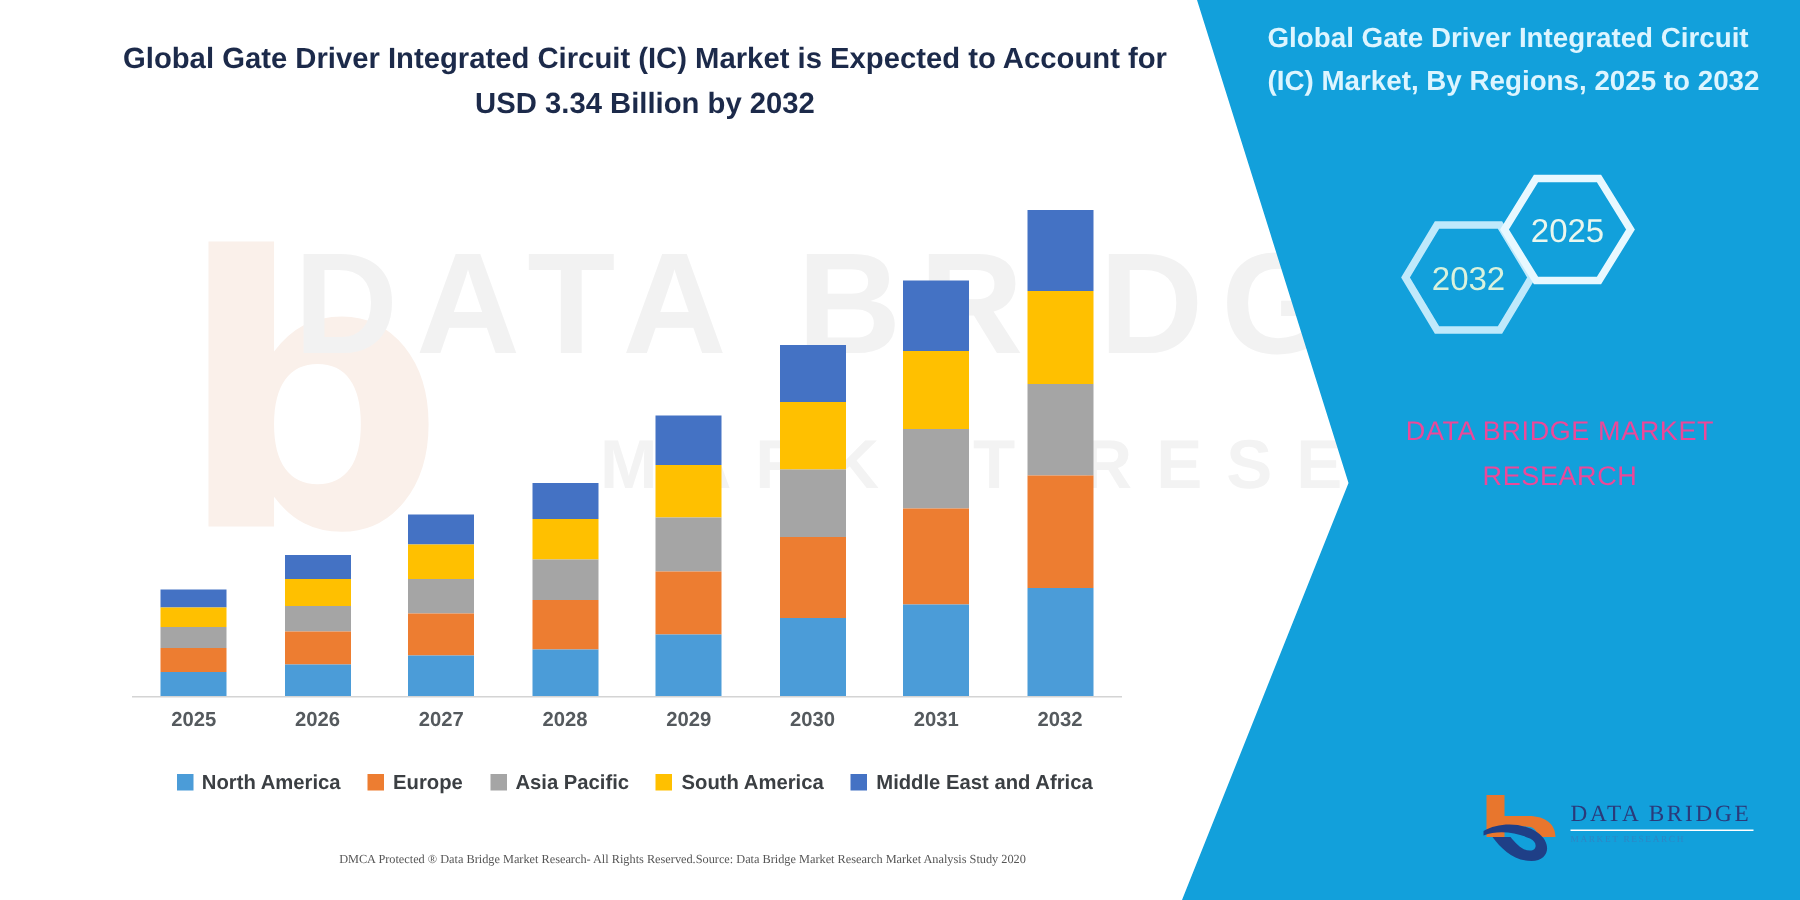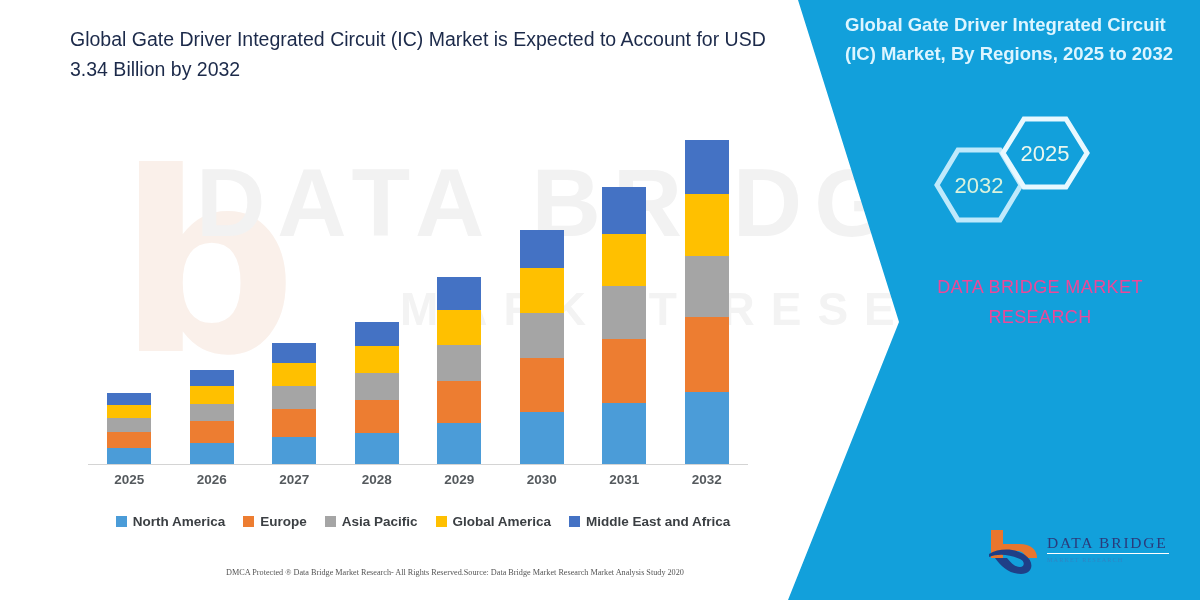--- a/index.html
+++ b/index.html
@@ -34,23 +34,23 @@
     position: absolute; z-index: 1; top: 150px; left: 118px;
     width: 190px; height: 270px;
     color: #faf0ea; font-size: 250px; font-weight: 700; line-height: 230px;
     font-family: "DejaVu Sans", sans-serif;
   }
 
   
   .main-title {
     position: absolute; z-index: 3;
     top: 24px; left: 70px; width: 720px;
-    text-align: left;
+    text-align: center;
     font-size: 19.5px; line-height: 30px;
-    color: #1c2a4a; font-weight: 400;
+    color: #1c2a4a; font-weight: 700;
   }
   .axis-line { position: absolute; left: 88px; top: 464px; width: 660px; height: 1px; background: #d4d4d4; z-index: 3; }
   .bars { position: absolute; z-index: 3; left: 88px; top: 120px; width: 660px; height: 344px; display: flex; align-items: flex-end; }
   .bar-slot { flex: 1 1 0; height: 100%; display: flex; flex-direction: column; justify-content: flex-end; align-items: center; }
   .bar { width: 44px; display: flex; flex-direction: column-reverse; }
   .seg { width: 100%; }
 
   .x-labels { position: absolute; z-index: 3; left: 88px; top: 472px; width: 660px; display: flex; }
   .x-label { flex: 1 1 0; text-align: center; font-size: 13.5px; font-weight: 700; color: #555a5e; }
 
@@ -187,21 +187,21 @@
       <div class="legend-item">
         <span class="legend-swatch" style="background: rgb(237, 125, 49);"></span>
         <span class="legend-label">Europe</span>
       </div>
       <div class="legend-item">
         <span class="legend-swatch" style="background: rgb(165, 165, 165);"></span>
         <span class="legend-label">Asia Pacific</span>
       </div>
       <div class="legend-item">
         <span class="legend-swatch" style="background: rgb(255, 192, 0);"></span>
-        <span class="legend-label">Global America</span>
+        <span class="legend-label">South America</span>
       </div>
       <div class="legend-item">
         <span class="legend-swatch" style="background: rgb(68, 114, 196);"></span>
         <span class="legend-label">Middle East and Africa</span>
       </div>
     </div>
 
   <div class="footer">
     <div class="footer-text">DMCA Protected ® Data Bridge Market Research- All Rights Reserved.</div>
     <div class="footer-text footer-right">Source: Data Bridge Market Research  Market Analysis Study 2020</div>

